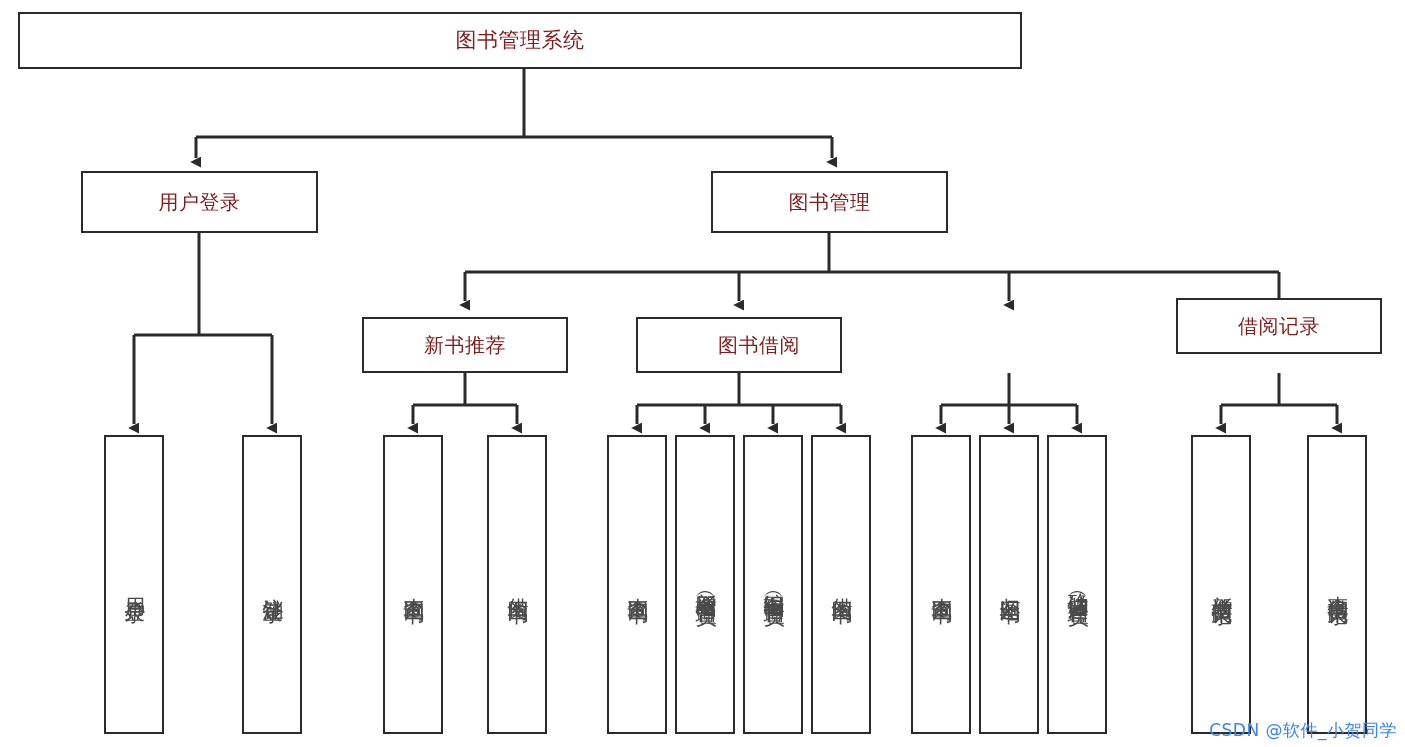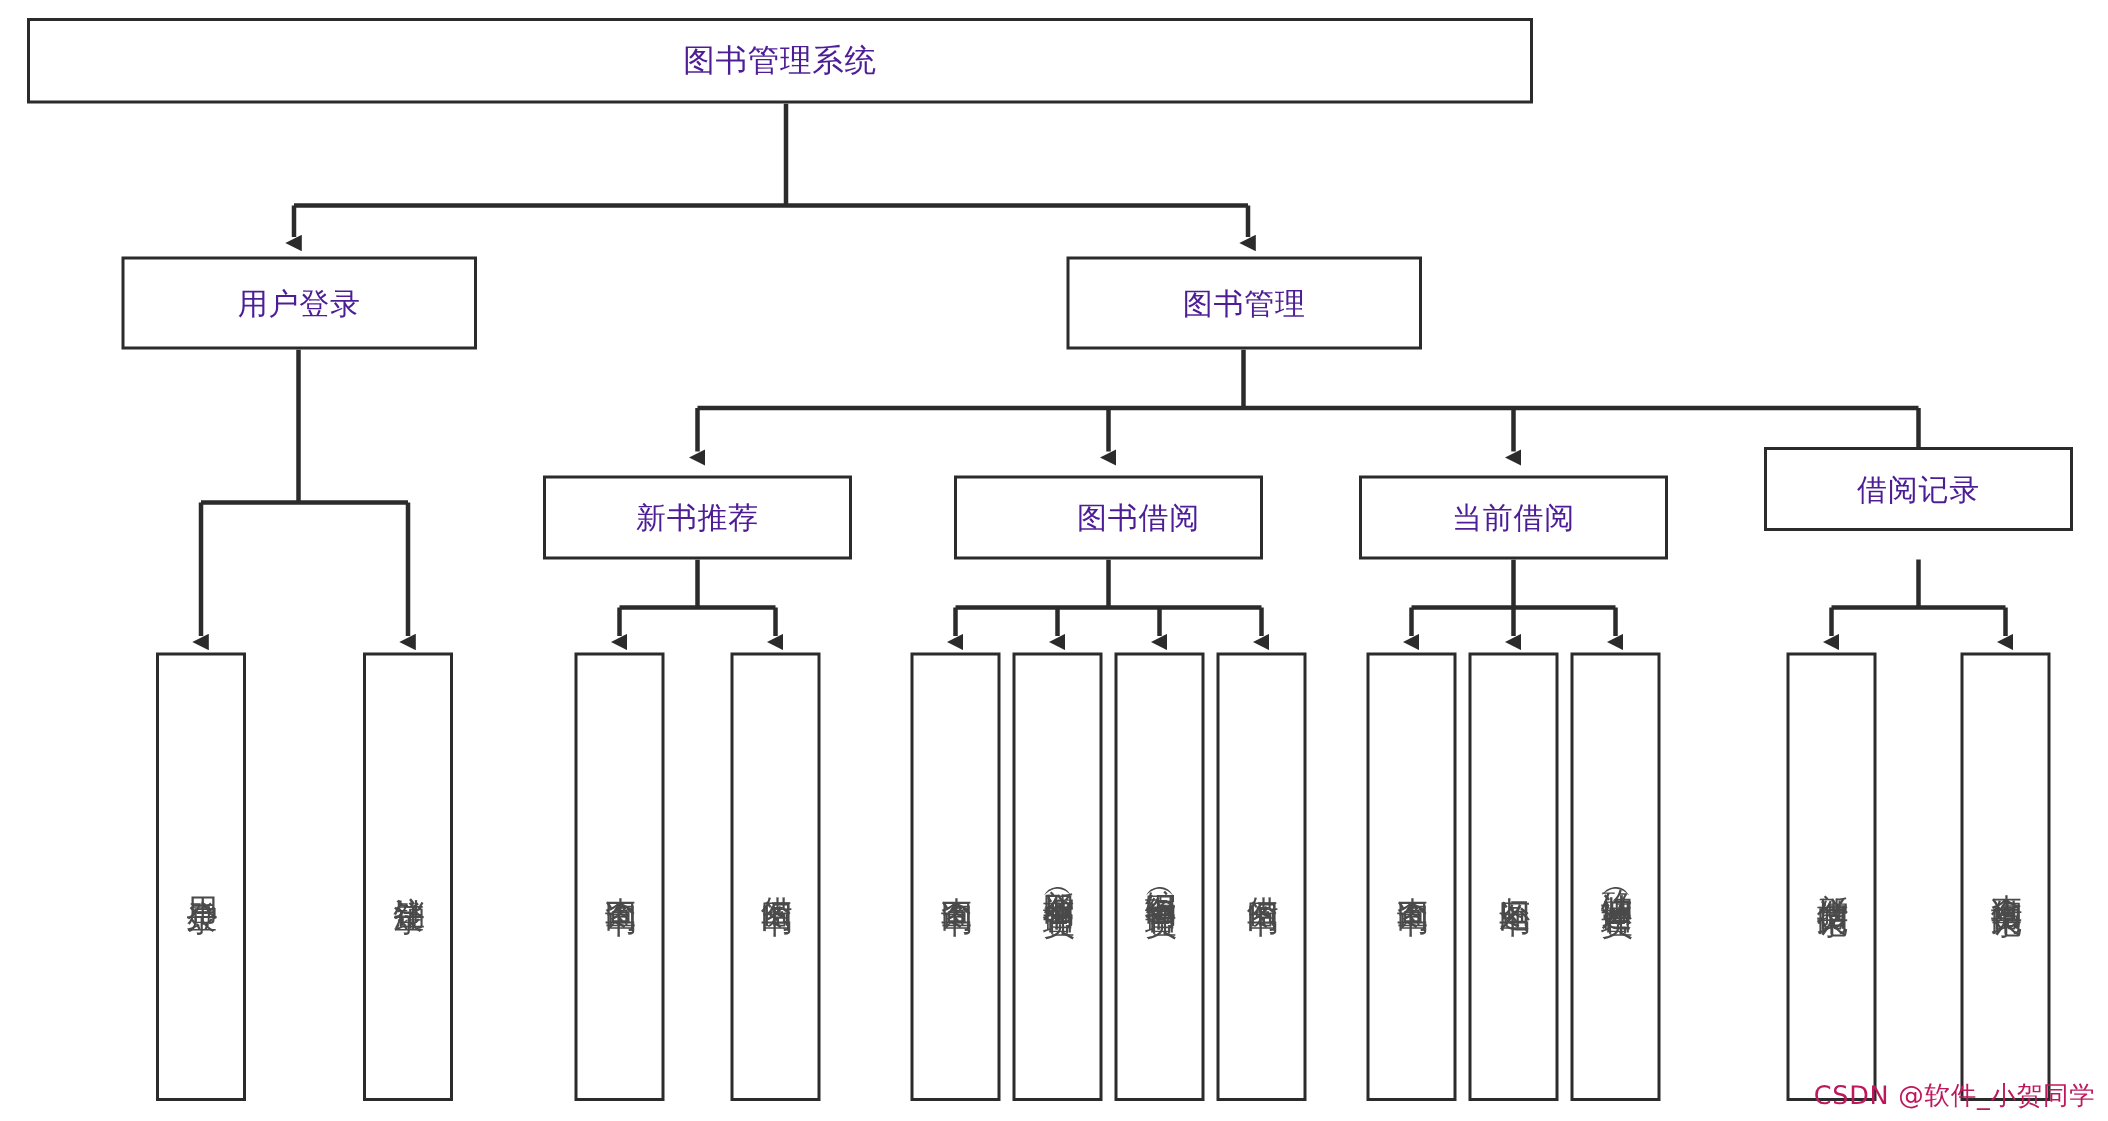--- a/index.html
+++ b/index.html
@@ -1,32 +1,32 @@
 <!DOCTYPE html>
 <html><head>
 <meta charset="utf-8">
 <style>
   html,body{margin:0;padding:0;background:#ffffff;}
   body{font-family:"DejaVu Sans","Liberation Sans",sans-serif;}
   #stage{position:relative;width:1405px;height:747px;background:#ffffff;overflow:hidden;}
   #wires{position:absolute;left:0;top:0;width:1405px;height:747px;}
   .node{position:absolute;box-sizing:border-box;background:#ffffff;border:2px solid #2b2b2b;display:flex;align-items:center;justify-content:center;}
-  .node .lbl{color:#4c1d95;font-size:20px;line-height:1.05;letter-spacing:.5px;white-space:nowrap;}
+  .node .lbl{color:#7f1d1d;font-size:20px;line-height:1.05;letter-spacing:.5px;white-space:nowrap;}
   .node.root .lbl{font-size:21px;}
   .node.vert{align-items:center;justify-content:center;}
   .node.vert .lbl{
      writing-mode:vertical-rl;
      text-orientation:upright;
      font-size:21px;
      line-height:1.42;
      letter-spacing:2px;
      white-space:nowrap;
      color:#4a4a4a;
   }
-  #watermark{position:absolute;right:8px;bottom:5px;color:#be185d;font-size:17px;white-space:nowrap;letter-spacing:.5px;}
+  #watermark{position:absolute;right:8px;bottom:5px;color:#3b82f6;font-size:17px;white-space:nowrap;letter-spacing:.5px;}
 </style>
 </head>
 <body>
 
 <div id="stage">
 
   <svg id="wires" viewBox="0 0 1405 747">
     <defs>
       <marker id="arw" markerWidth="11" markerHeight="11" refX="1.5" refY="5.2" orient="auto" markerUnits="userSpaceOnUse">
         <path d="M0,0 L11,0 L5.5,11 z" fill="#2b2b2b"></path>
@@ -86,23 +86,20 @@
   <div class="node" style="left:362px;top:317px;width:206px;height:56px;">
     <span class="lbl">新书推荐</span>
   </div>
 
   <div class="node" style="left:711px;top:171px;width:237px;height:62px;">
     <span class="lbl">图书管理</span>
   </div>
   <div class="node" style="left:636px;top:317px;width:206px;height:56px;padding-left:40px;">
     <span class="lbl">图书借阅</span>
   </div>
-  <div class="node" style="left:906px;top:317px;width:206px;height:56px;">
-    <span class="lbl">当前借阅</span>
-  </div>
   <div class="node" style="left:1176px;top:298px;width:206px;height:56px;">
     <span class="lbl">借阅记录</span>
   </div>
 
   <div class="node vert" style="left:104px;top:435px;width:60px;height:299px;">
     <span class="lbl">用户登录</span>
   </div>
   <div class="node vert" style="left:242px;top:435px;width:60px;height:299px;">
     <span class="lbl">注销登录</span>
   </div>

